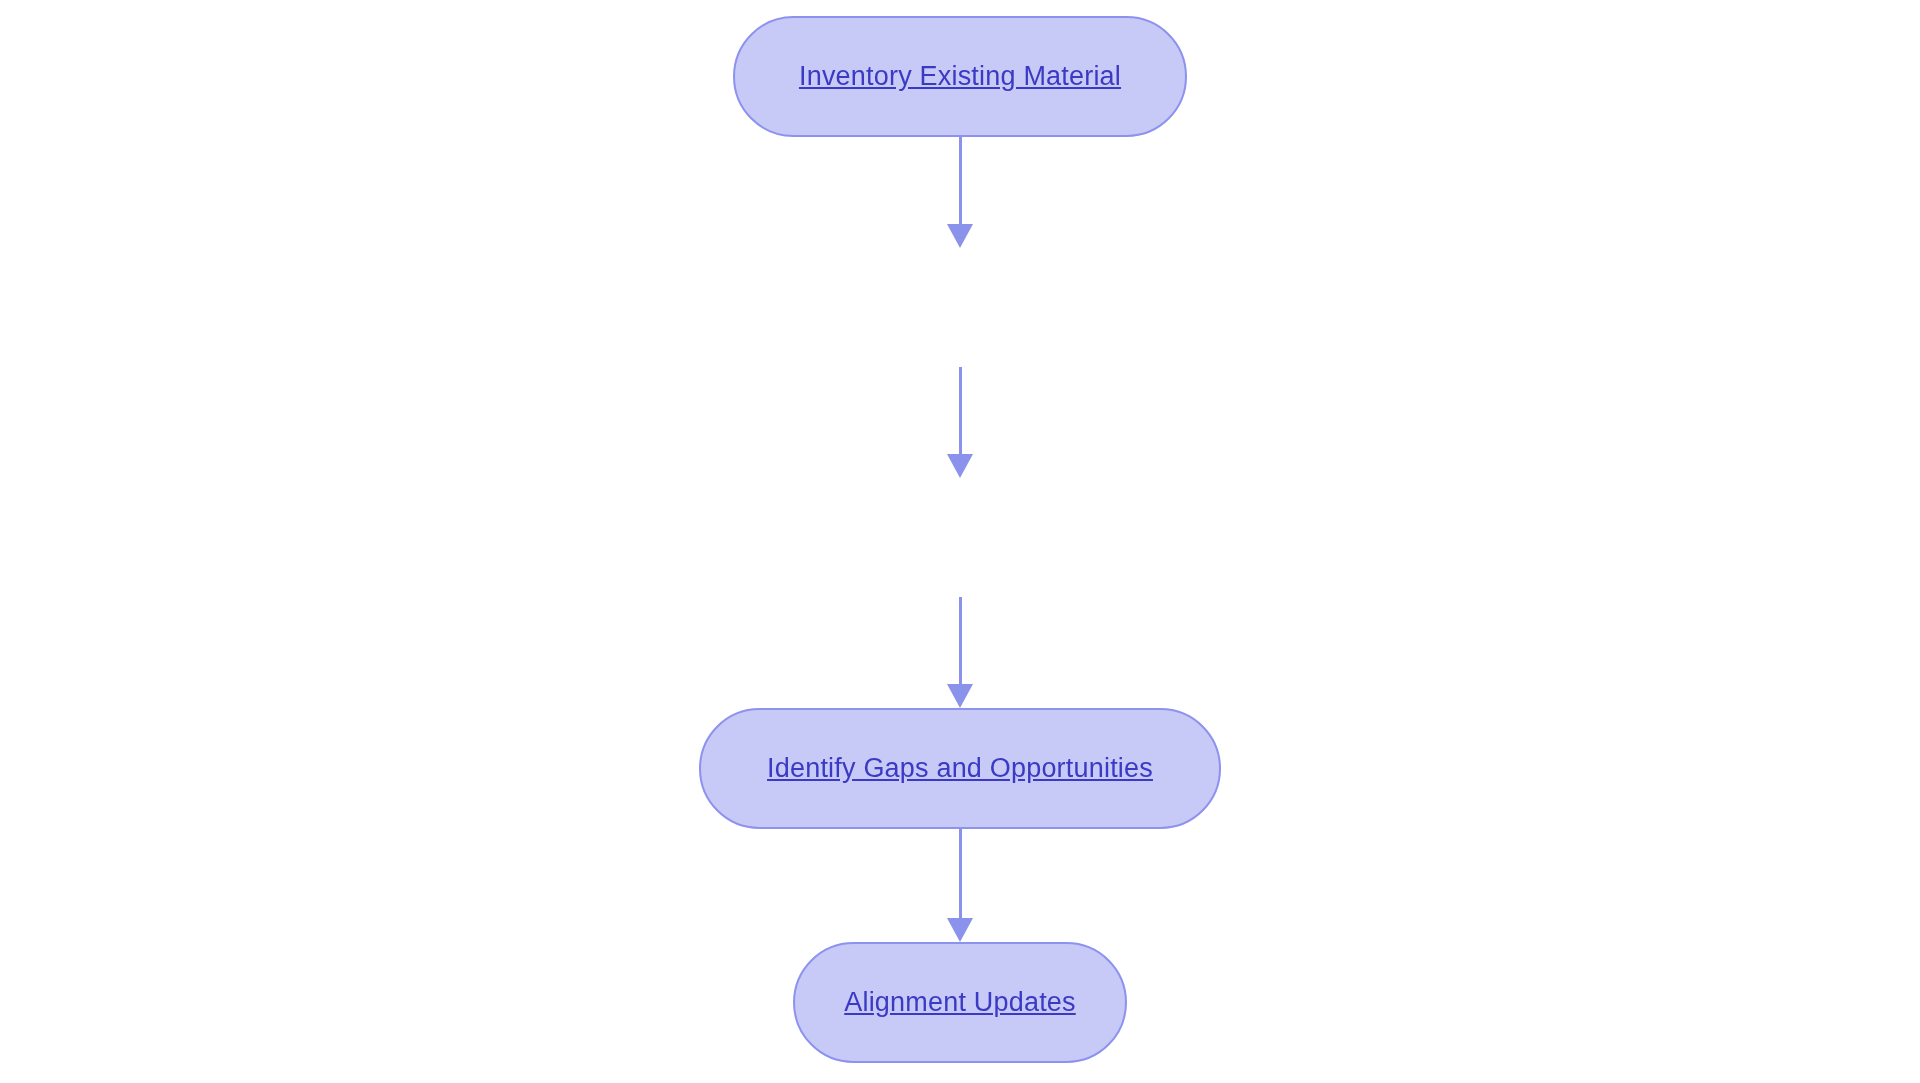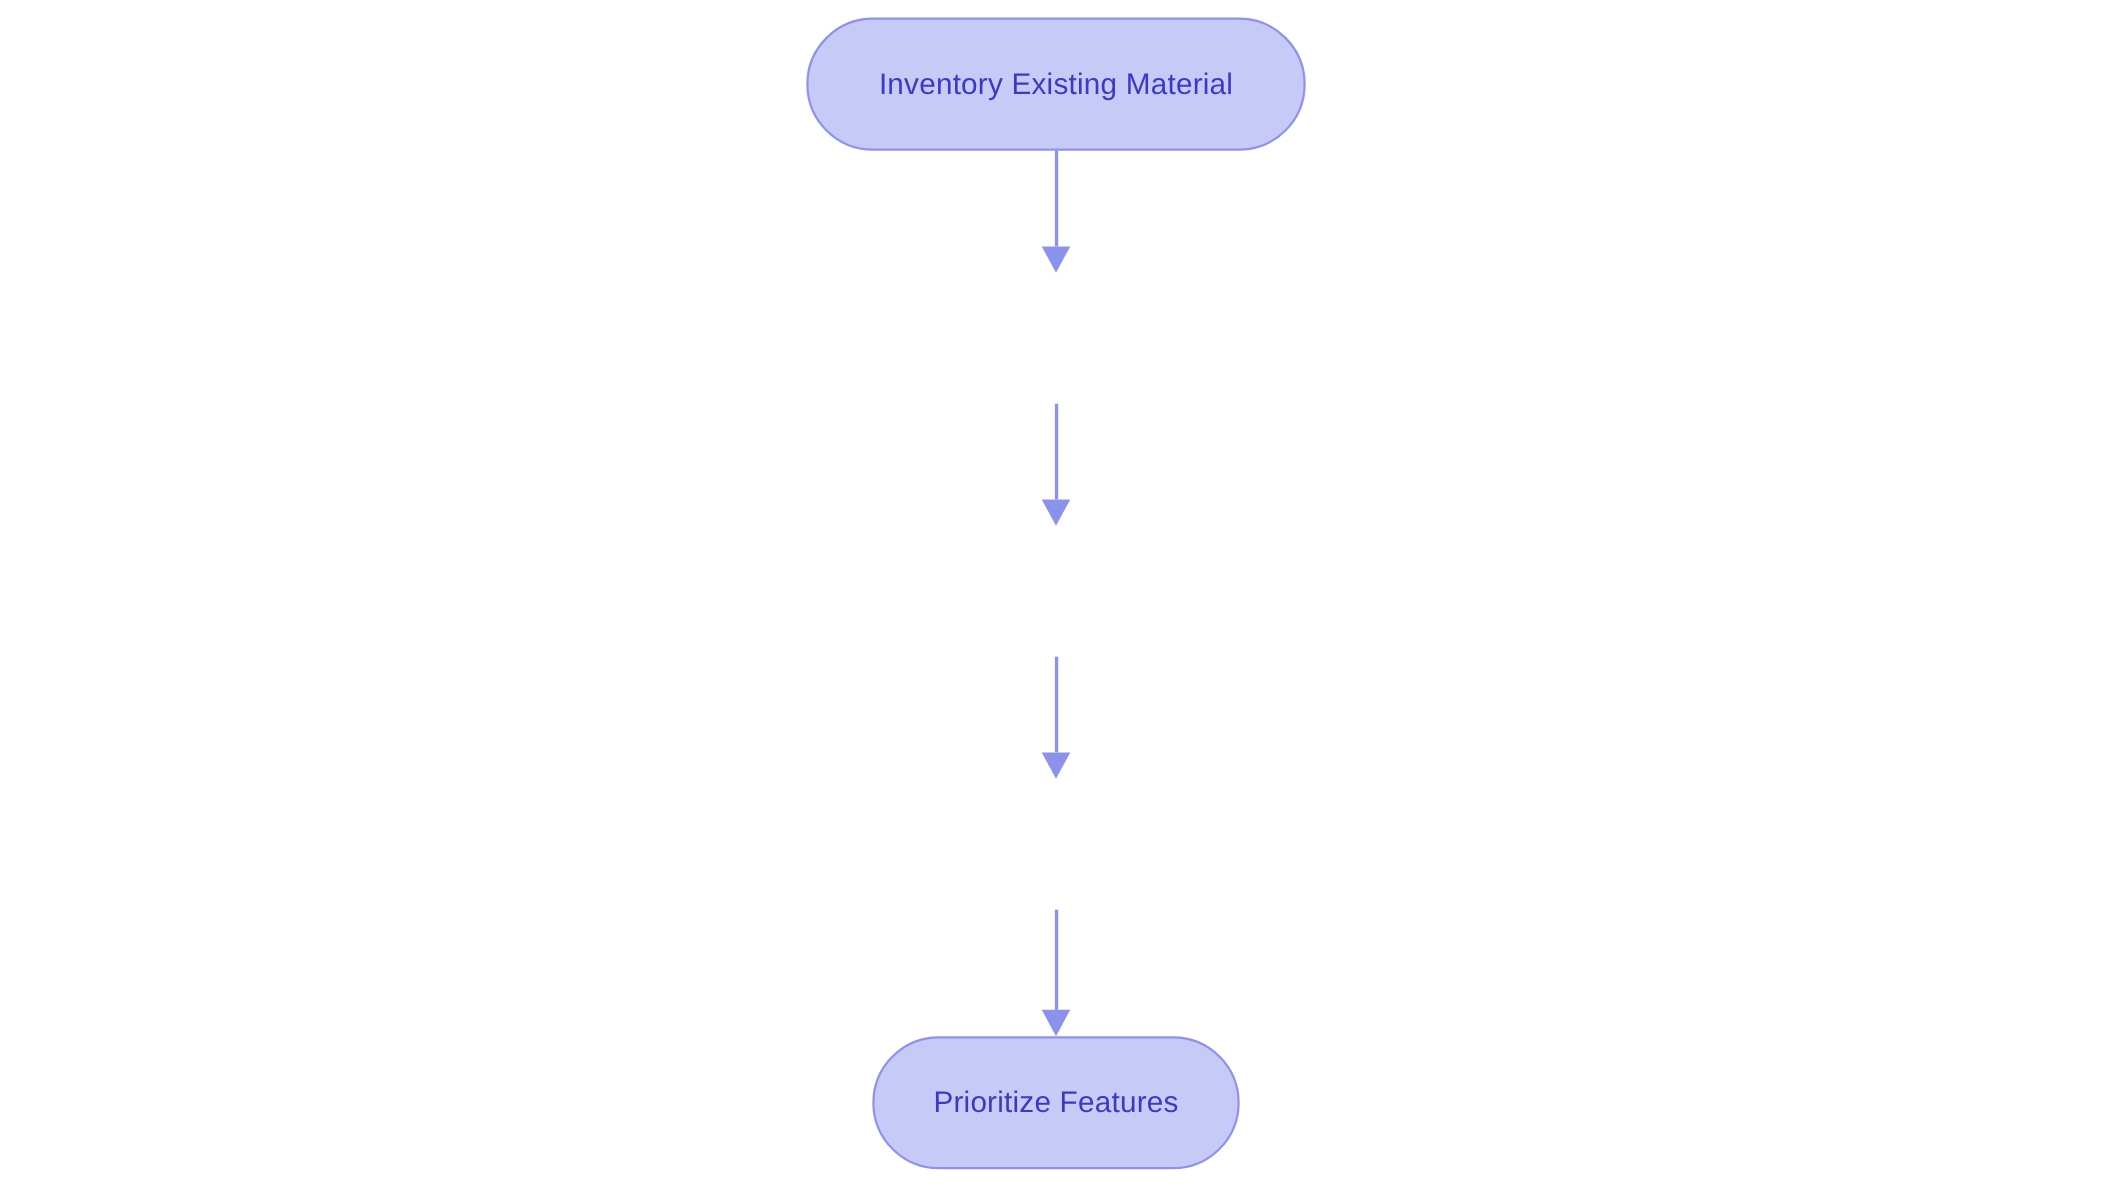--- a/index.html
+++ b/index.html
@@ -33,20 +33,21 @@
     align-items: center;
     justify-content: center;
   }
   .node-label {
     color: var(--node-text);
     font-size: 27px;
     font-weight: 400;
     letter-spacing: 0.2px;
     white-space: nowrap;
     text-align: left;
+    text-decoration: underline;
   }
   .n1 { top: 16px;  left: 733px; width: 454px; }
   .n2 { top: 248px; left: 705px; width: 510px; }
   .n3 { top: 478px; left: 636px; width: 648px; }
   .n4 { top: 708px; left: 699px; width: 522px; }
   .n5 { top: 942px; left: 793px; width: 334px; }
 
   .arrow {
     position: absolute;
     left: 947px;
@@ -91,23 +92,26 @@
     <div class="arrow-line"></div>
     <div class="arrow-head"></div>
   </div>
 
 
   <div class="arrow a3">
     <div class="arrow-line"></div>
     <div class="arrow-head"></div>
   </div>
 
+  <div class="node n4">
+    <span class="node-label">Identify Gaps and Opportunities</span>
+  </div>
 
   <div class="arrow a4">
     <div class="arrow-line"></div>
     <div class="arrow-head"></div>
   </div>
 
   <div class="node n5">
-    <span class="node-label">Prioritize Features</span>
+    <span class="node-label">Alignment Updates</span>
   </div>
 
 </div>
 
 </body></html>

